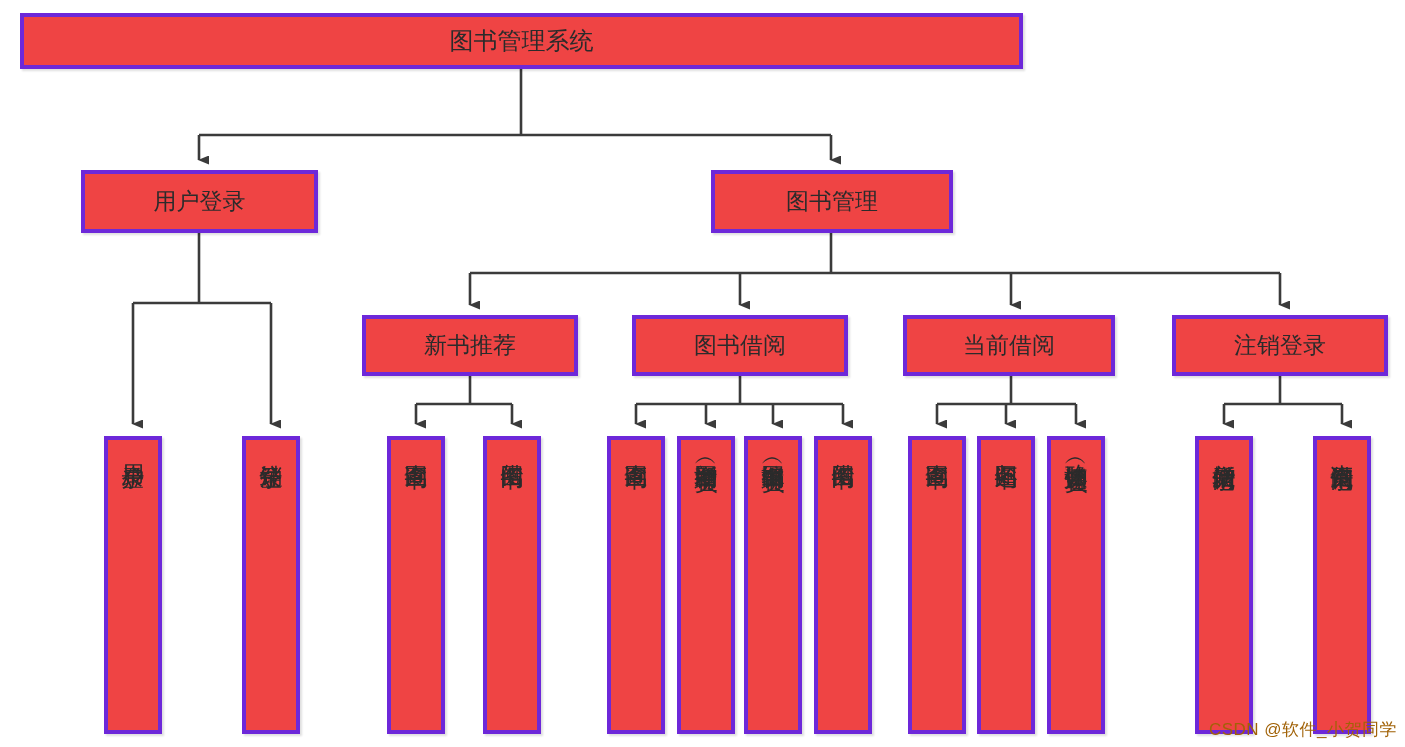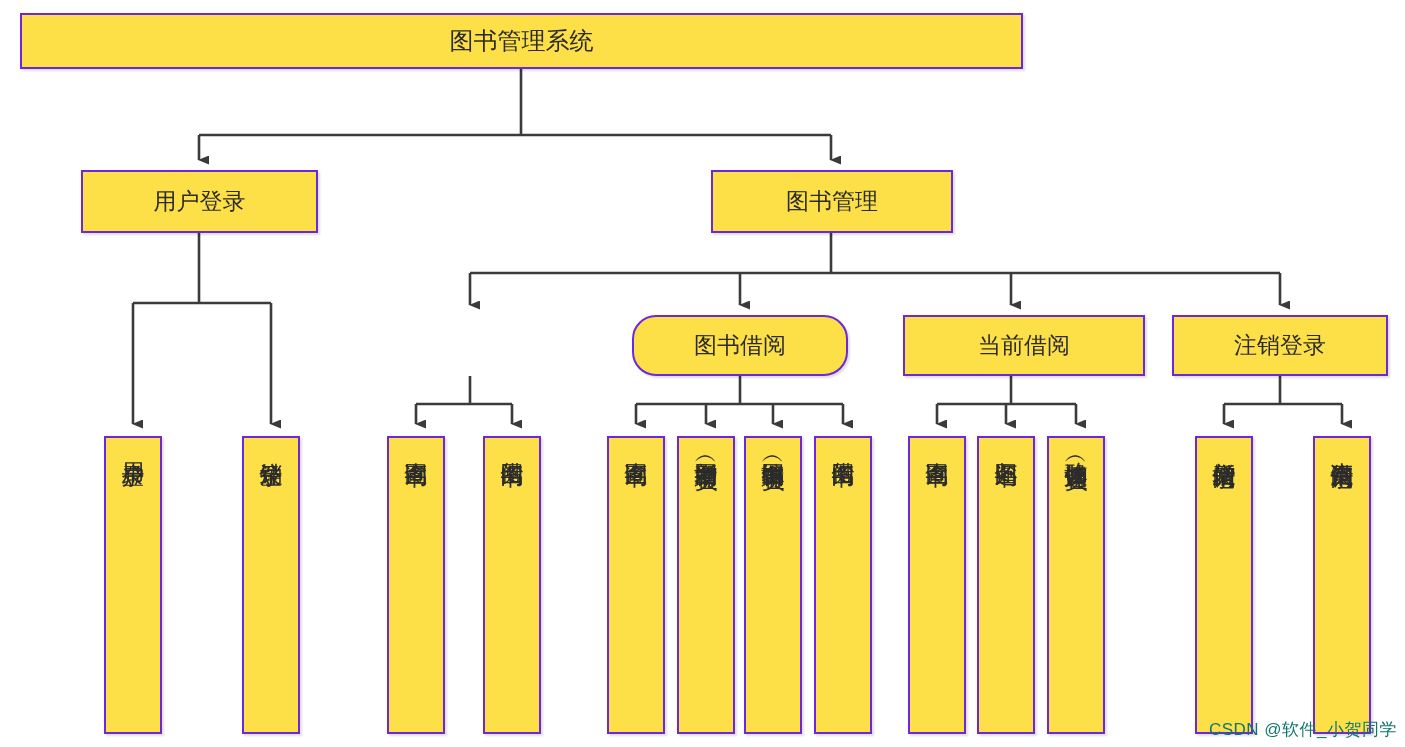--- a/index.html
+++ b/index.html
@@ -21,22 +21,22 @@
     position: absolute;
     left: 0;
     top: 0;
     width: 1405px;
     height: 747px;
     pointer-events: none;
   }
   .node {
     position: absolute;
     box-sizing: border-box;
-    background: #fde047;
-    border: 2px solid #6d28d9;
+    background: #ef4444;
+    border: 4px solid #6d28d9;
     box-shadow: 2px 2px 2px rgba(0,0,0,0.13);
     display: flex;
     align-items: center;
     justify-content: center;
     color: #2b2b2b;
   }
   .node-label {
     display: block;
     text-align: center;
     line-height: 1.18;
@@ -60,21 +60,21 @@
     text-orientation: upright;
     font-size: 23px;
     letter-spacing: 1px;
     line-height: 1;
   }
   .watermark {
     position: absolute;
     right: 8px;
     bottom: 6px;
     font-size: 17px;
-    color: #0f766e;
+    color: #a16207;
     white-space: nowrap;
     letter-spacing: 0.5px;
   }
 </style>
 </head>
 <body>
 
 <div id="canvas">
 
   <svg id="edges" viewBox="0 0 1405 747" xmlns="http://www.w3.org/2000/svg">
@@ -131,24 +131,27 @@
     <span class="node-label">图书管理系统</span>
   </div>
 
   <div class="node horiz" style="left:81px; top:170px; width:237px; height:63px;">
     <span class="node-label">用户登录</span>
   </div>
   <div class="node horiz" style="left:711px; top:170px; width:242px; height:63px;">
     <span class="node-label">图书管理</span>
   </div>
 
-  <div class="node horiz" style="left:632px; top:315px; width:216px; height:61px;border-radius:24px;">
+  <div class="node horiz" style="left:362px; top:315px; width:216px; height:61px;">
+    <span class="node-label">新书推荐</span>
+  </div>
+  <div class="node horiz" style="left:632px; top:315px; width:216px; height:61px;">
     <span class="node-label">图书借阅</span>
   </div>
-  <div class="node horiz" style="left:903px; top:315px; width:242px; height:61px;">
+  <div class="node horiz" style="left:903px; top:315px; width:212px; height:61px;">
     <span class="node-label">当前借阅</span>
   </div>
   <div class="node horiz" style="left:1172px; top:315px; width:216px; height:61px;">
     <span class="node-label">注销登录</span>
   </div>
 
   <div class="node vert" style="left:104px; top:436px; width:58px; height:298px;">
     <span class="node-label">用户登录</span>
   </div>
   <div class="node vert" style="left:242px; top:436px; width:58px; height:298px;">

